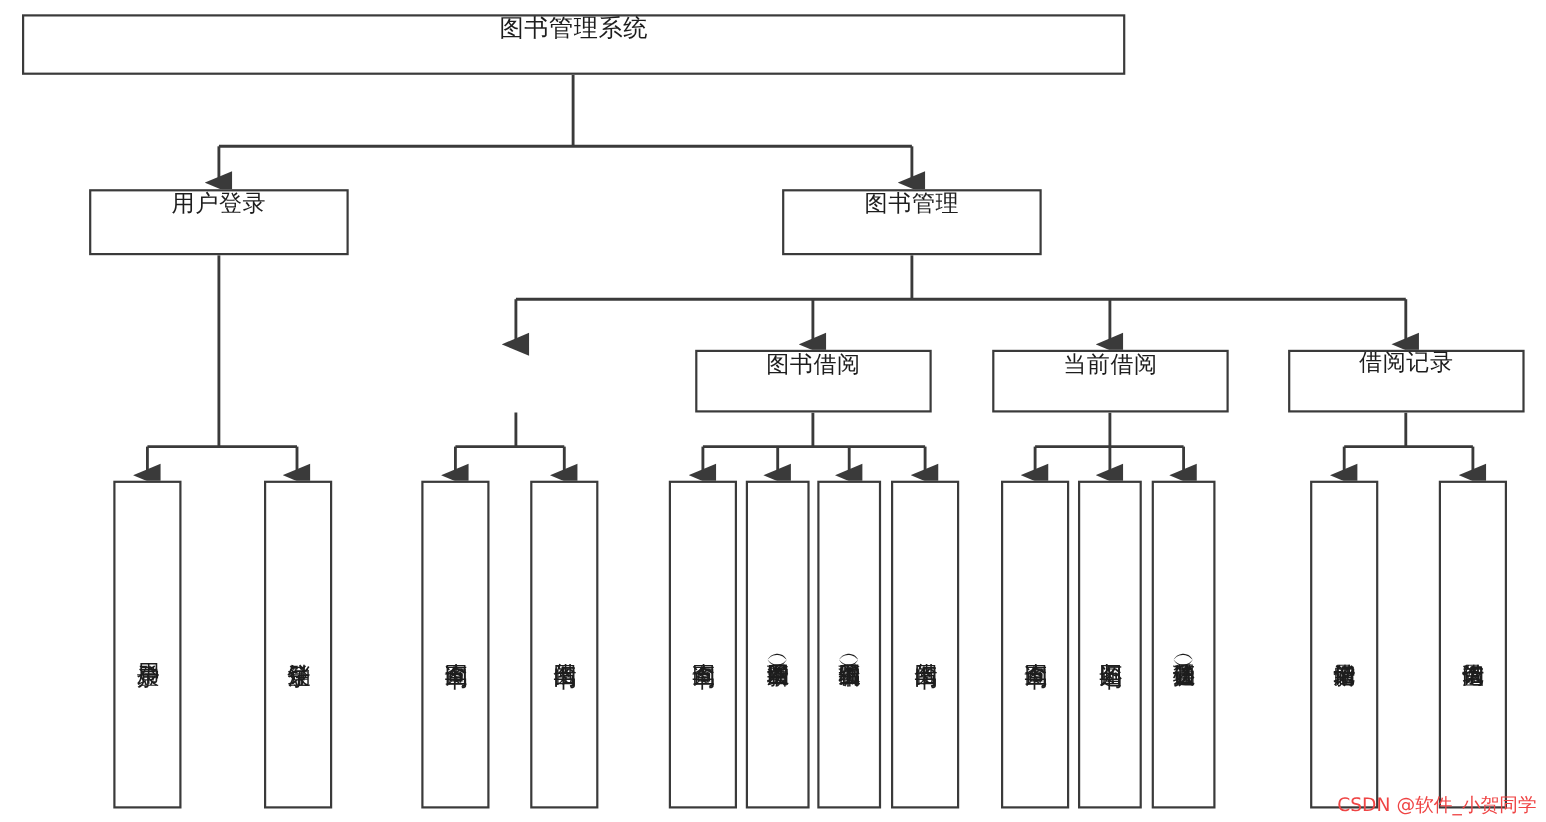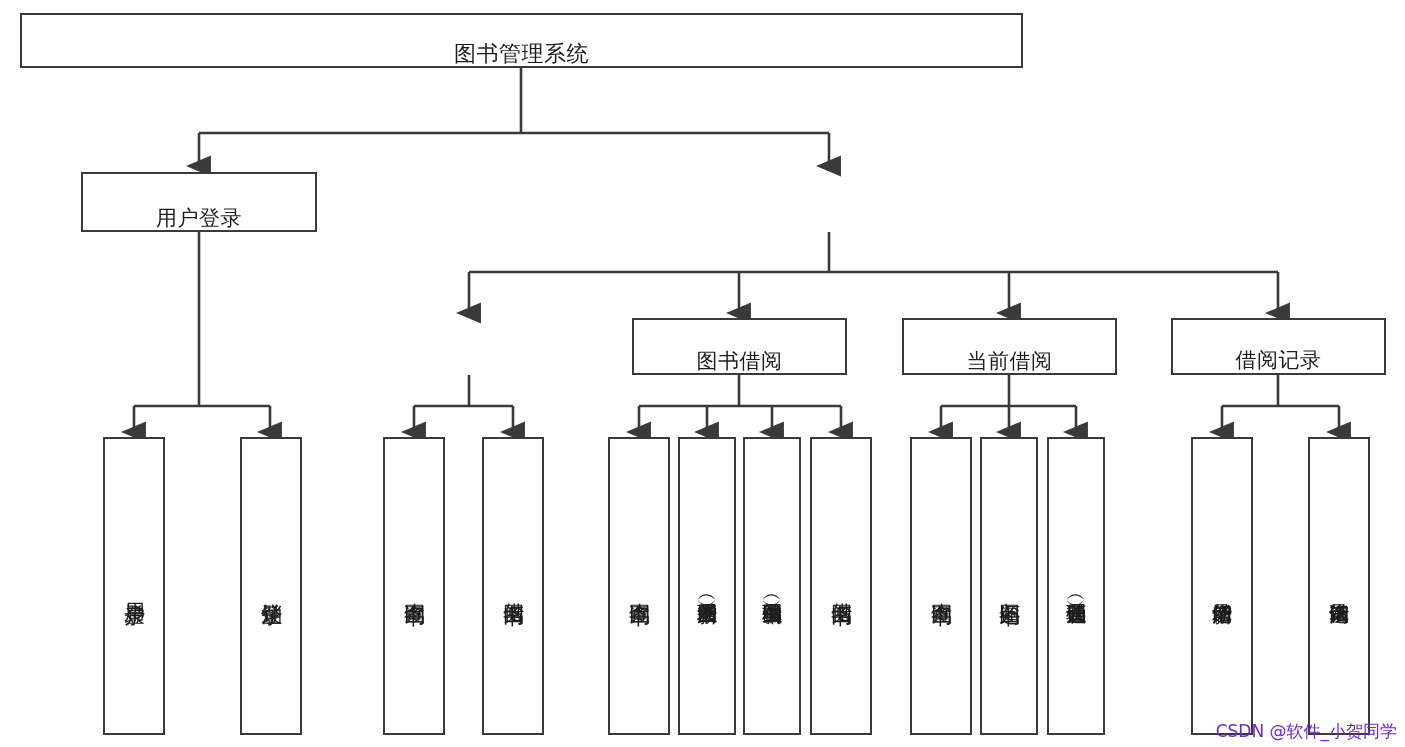--- a/index.html
+++ b/index.html
@@ -23,21 +23,21 @@
     top: 0;
     width: 1405px;
     height: 747px;
   }
   .node {
     position: absolute;
     box-sizing: border-box;
     border: 2px solid #3a3a3a;
     background: #ffffff;
     display: flex;
-    align-items: flex-end;
+    align-items: flex-start;
     justify-content: center;
     color: #1d1d1d;
     z-index: 2;
   }
   .node.root-node {
     border-width: 2px;
   }
   .node-label {
     display: block;
     white-space: nowrap;
@@ -69,21 +69,21 @@
   .v-node.long .node-label {
     font-size: 20px;
     letter-spacing: 0px;
     line-height: 1.08;
   }
   .watermark {
     position: absolute;
     right: 8px;
     bottom: 4px;
     font-size: 17px;
-    color: #6d28d9;
+    color: #ef4444;
     z-index: 5;
     white-space: nowrap;
     font-family: "DejaVu Sans", "Liberation Sans", sans-serif;
   }
 </style>
 </head>
 <body>
 
 <div id="canvas">
 
@@ -138,20 +138,23 @@
   </svg>
 
   <div class="node h-node root-node" style="left:20px; top:13px; width:1003px; height:55px;">
     <span class="node-label">图书管理系统</span>
   </div>
 
   <div class="node h-node" style="left:81px; top:172px; width:236px; height:60px;">
     <span class="node-label">用户登录</span>
   </div>
 
+  <div class="node h-node" style="left:711px; top:172px; width:236px; height:60px;">
+    <span class="node-label">图书管理</span>
+  </div>
 
 
   <div class="node h-node" style="left:632px; top:318px; width:215px; height:57px;">
     <span class="node-label">图书借阅</span>
   </div>
 
   <div class="node h-node" style="left:902px; top:318px; width:215px; height:57px;">
     <span class="node-label">当前借阅</span>
   </div>
 

